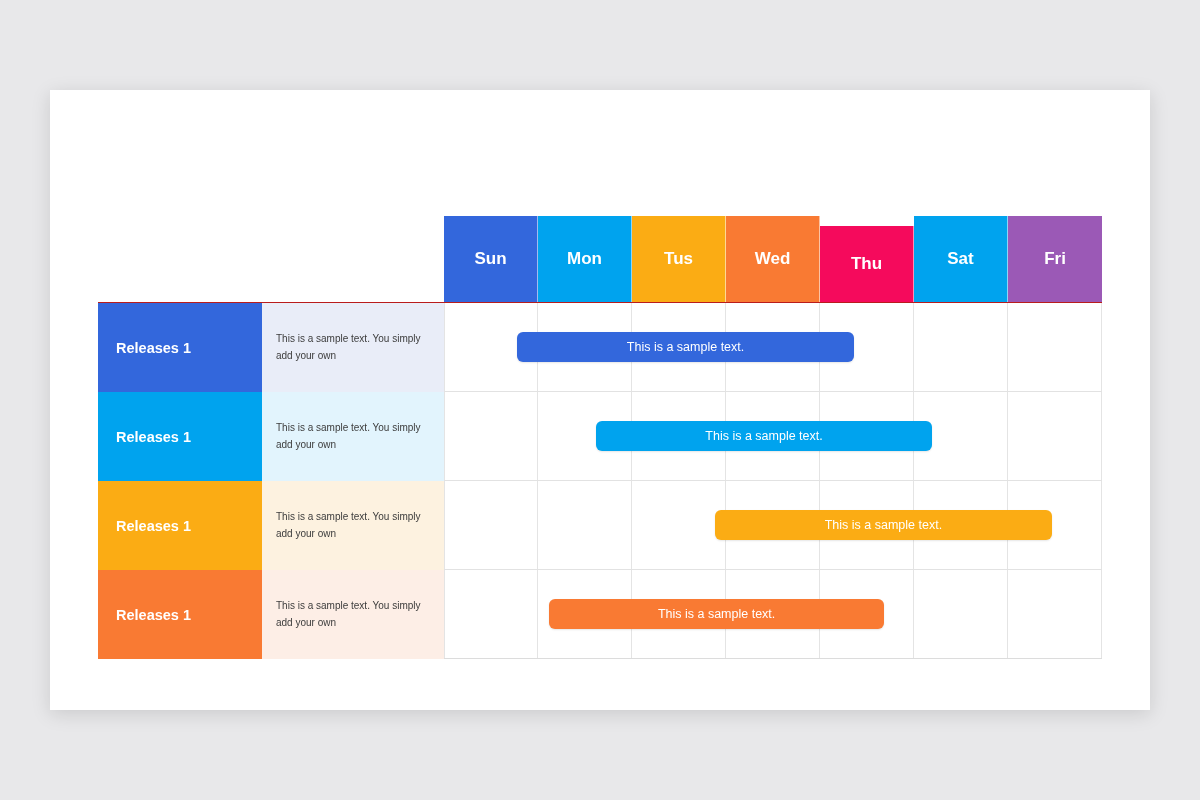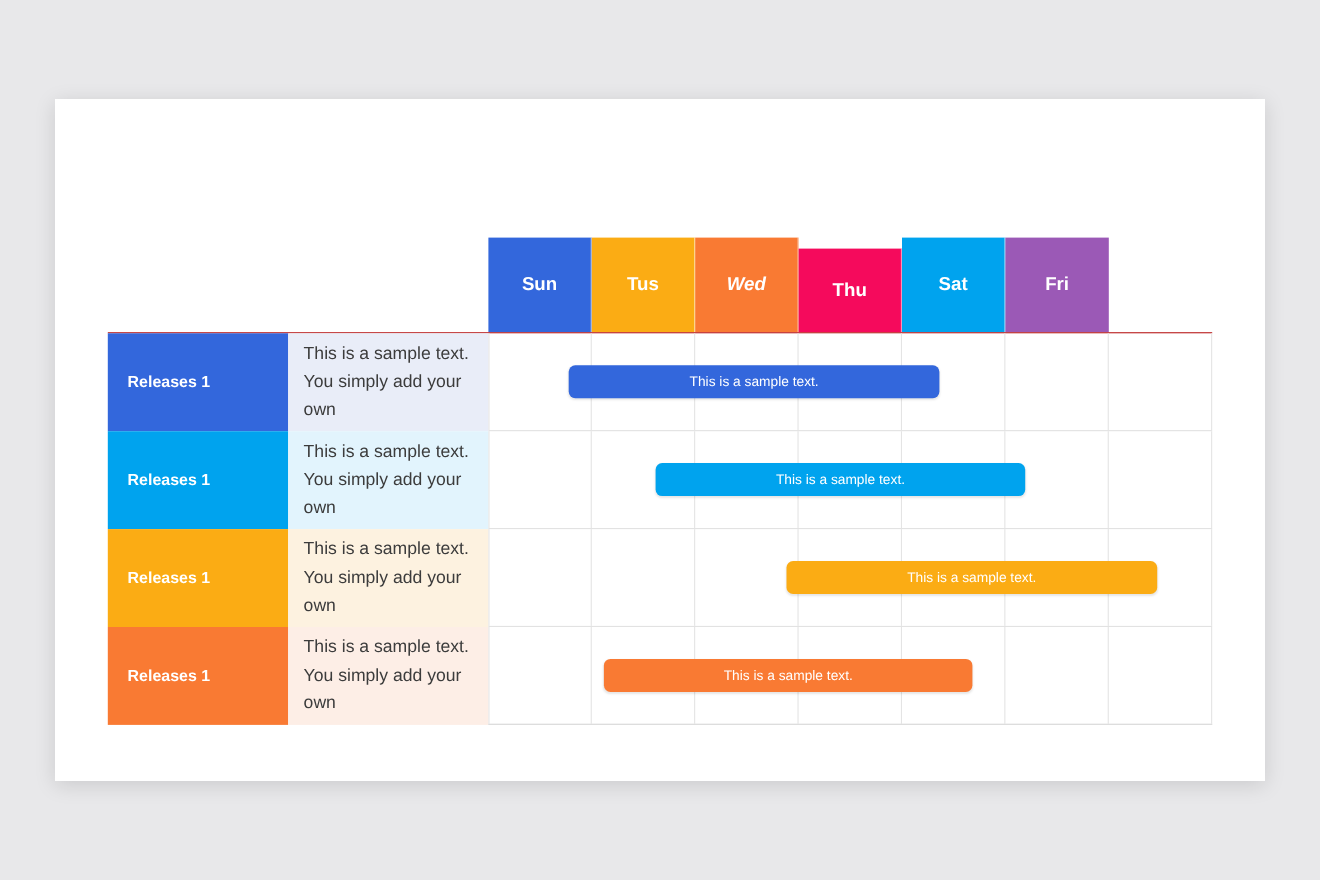--- a/index.html
+++ b/index.html
@@ -100,21 +100,21 @@
     font-size: 14.5px;
     font-weight: bold;
   }
 
   .row-desc {
     width: 182px;
     flex: 0 0 182px;
     display: flex;
     align-items: center;
     padding: 0 14px;
-    font-size: 16px;
+    font-size: 10px;
     line-height: 1.62;
     color: #3c3c3c;
   }
 
   .row-track {
     flex: 1 1 auto;
     position: relative;
     display: flex;
     border-bottom: 1px solid #e2e2e2;
   }
@@ -160,24 +160,27 @@
 
 <div id="slide-card">
 
 
   <div id="gantt">
 
     <div id="gantt-header-row">
         <div class="day-header" style="background: rgb(51, 103, 220);">
           <span>Sun</span>
         </div>
+        <div class="day-header" style="background: rgb(0, 163, 238);">
+          <span>Mon</span>
+        </div>
         <div class="day-header" style="background: rgb(251, 172, 20);">
           <span>Tus</span>
         </div>
-        <div class="day-header" style="background: rgb(249, 122, 51); font-style: italic;">
+        <div class="day-header" style="background: rgb(249, 122, 51);">
           <span>Wed</span>
         </div>
         <div class="day-header" style="background: rgb(245, 10, 92); margin-top: 10px;">
           <span>Thu</span>
         </div>
         <div class="day-header" style="background: rgb(0, 163, 238);">
           <span>Sat</span>
         </div>
         <div class="day-header" style="background: rgb(155, 89, 182);">
           <span>Fri</span>

